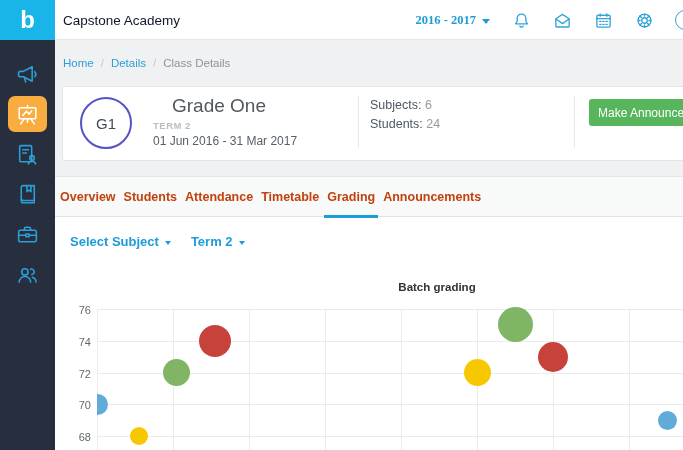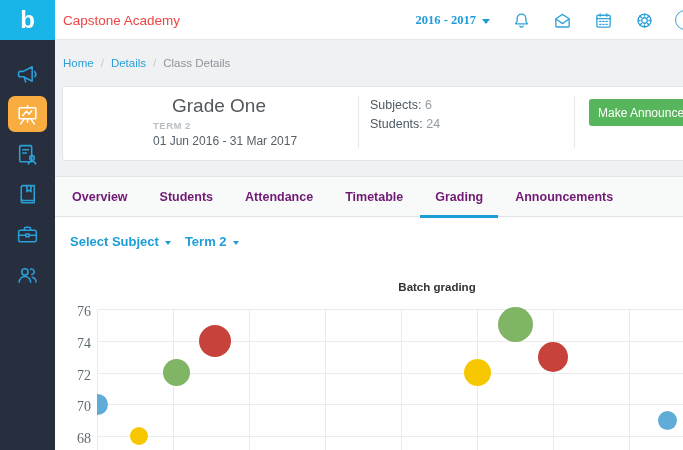--- a/index.html
+++ b/index.html
@@ -7,21 +7,21 @@
     font-family:"Liberation Sans", sans-serif; background:#fff; }
   .app { position:relative; width:683px; height:450px; background:#eff1f2; }
 
   
   .topbar { position:absolute; left:0; top:0; right:0; height:40px; background:#fff;
     border-bottom:1px solid #e4e6e8; z-index:30; }
   .logo { position:absolute; left:0; top:0; width:55px; height:40px; background:#19b5e8;
     color:#fff; font-size:24px; font-weight:bold; display:flex; align-items:center;
     justify-content:center; cursor:pointer; }
   .school-name { position:absolute; left:63px; top:0; height:40px; display:flex;
-    align-items:center; font-size:13.5px; color:#ef4444; }
+    align-items:center; font-size:13.5px; color:#0f172a; }
   .topbar-right { position:absolute; right:0; top:0; height:40px; display:flex;
     align-items:center; gap:21px; padding-right:0; }
   .year-dd { display:flex; align-items:center; color:#1e9cd8; font-weight:bold;
     font-size:12.5px; cursor:pointer;font-family:Liberation Serif, serif; }
   .caret { width:0; height:0; border-left:4px solid transparent;
     border-right:4px solid transparent; border-top:5px solid currentColor;
     display:inline-block; margin-left:6px; margin-top:2px; }
   .tb-icon { width:20px; height:20px; display:flex; align-items:center;
     justify-content:center; cursor:pointer; }
   .tb-icon svg { stroke:#30a3da; fill:none; stroke-width:1.4; stroke-linecap:round;
@@ -67,38 +67,38 @@
   .class-stats .val { color:#949ba1; }
   .announce-btn { position:absolute; left:526px; top:12px; height:27px; width:130px;
     background:#57b65b; color:#fff; border:none; border-radius:3px; font-size:12px;
     font-family:"Liberation Sans", sans-serif; padding:0 9px; cursor:pointer;
     text-align:left; white-space:nowrap; }
 
   
   .tabbar { position:absolute; left:0; top:136px; right:0; height:41px; background:#f8f9f9;
     border-top:1px solid #e3e5e7; border-bottom:1px solid #e0e3e5; display:flex;
     padding-left:1px; z-index:5; }
-  .tab { position:relative; padding:0 16px; display:flex; align-items:center;
-    font-size:12.5px; font-weight:bold; color:#701a75; cursor:pointer; }
+  .tab { position:relative; padding:0 4px; display:flex; align-items:center;
+    font-size:12.5px; font-weight:bold; color:#c2410c; cursor:pointer; }
   .tab.active::after { content:''; position:absolute; left:1px; right:1px; bottom:-2px;
     height:3px; background:#1e9cd8; }
 
   
   .panel { position:absolute; left:0; top:177px; right:0; bottom:0; background:#fff; }
-  .filters { position:absolute; left:15px; top:17px; display:flex; gap:14px;justify-content:center; }
+  .filters { position:absolute; left:15px; top:17px; display:flex; gap:20px;justify-content:center; }
   .filter-dd { display:flex; align-items:center; color:#1e9cd8; font-weight:bold;
     font-size:13px; cursor:pointer; }
   .filter-dd .caret { border-top-width:4px; border-left-width:3.5px;
     border-right-width:3.5px; margin-top:3px; }
 
   
   .chart { position:absolute; left:0; top:43px; right:0; bottom:0; }
   .chart-title { position:absolute; left:382px; top:21px; transform:translateX(-50%);
     font-size:11.5px; font-weight:bold; color:#333; white-space:nowrap; }
-  .ytick { position:absolute; width:34px; text-align:right; font-size:14px; color:#5f6a70;font-family:Liberation Serif, serif; }
+  .ytick { position:absolute; width:34px; text-align:right; font-size:11px; color:#5f6a70; }
   .plot { position:absolute; left:42px; top:0; right:0; bottom:0; overflow:hidden; }
   .gl-h { position:absolute; left:0; right:0; height:1px; background:#ebebeb; }
   .gl-v { position:absolute; top:49px; bottom:0; width:1px; background:#ebebeb; }
   .bubble { position:absolute; border-radius:50%; cursor:pointer; }
 </style>
 </head>
 <body>
 
 <div class="app">
 
@@ -193,20 +193,21 @@
 
     <nav class="breadcrumb">
       <span class="link">Home</span>
       <span class="sep">/</span>
       <span class="link">Details</span>
       <span class="sep">/</span>
       <span class="current">Class Details</span>
     </nav>
 
     <section class="class-card">
+      <div class="class-badge">G1</div>
       <div class="class-info">
         <div class="class-title">Grade One</div>
         <div class="class-term">TERM 2</div>
         <div class="class-date">01 Jun 2016 - 31 Mar 2017</div>
       </div>
       <div class="v-divider d1"></div>
       <div class="class-stats">
         <div><span>Subjects:</span> <span class="val">6</span></div>
         <div><span>Students:</span> <span class="val">24</span></div>
       </div>

